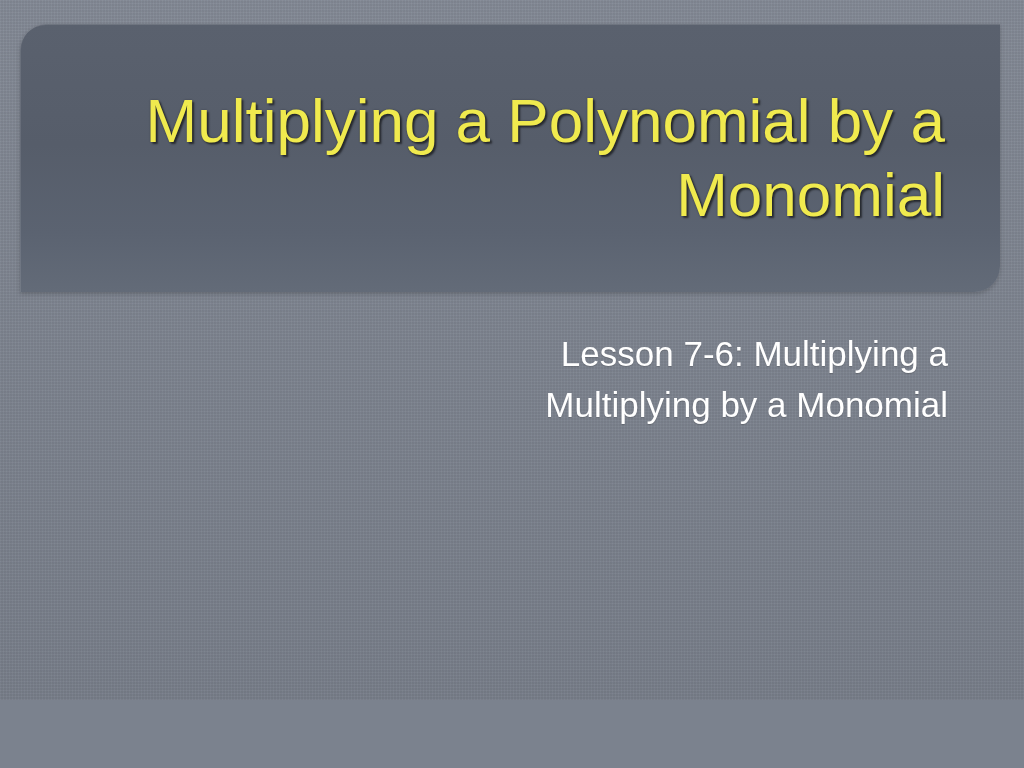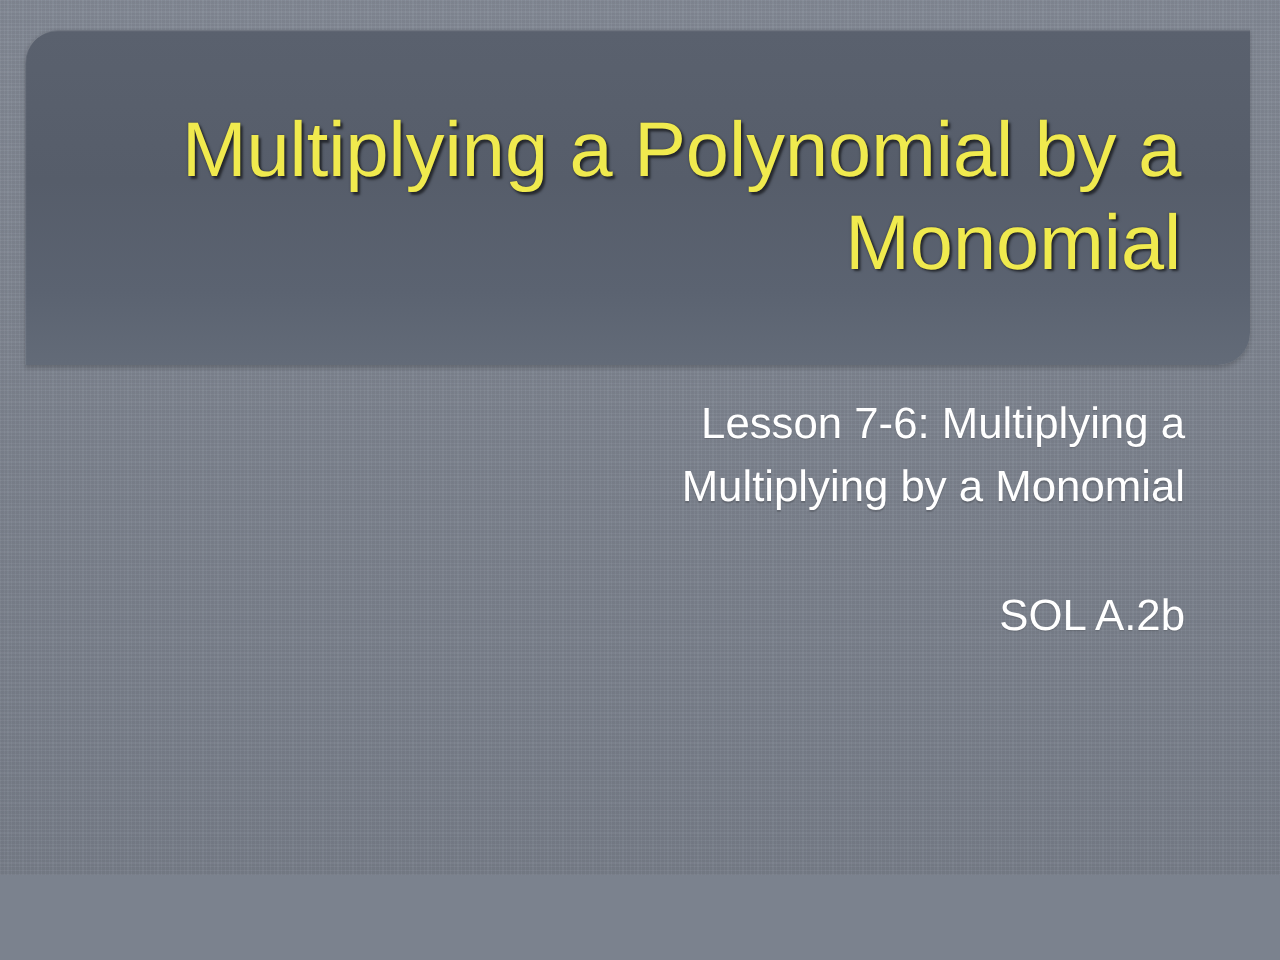--- a/index.html
+++ b/index.html
@@ -59,21 +59,21 @@
     text-shadow:
       2px 2px 2px rgba(0,0,0,0.55),
       0 0 2px rgba(0,0,0,0.35);
     white-space: normal;
   }
 
   
   #body-block {
     position: absolute;
     left: 200px;
-    top: 313px;
+    top: 328px;
     width: 748px;
     text-align: right;
   }
 
   .body-line {
     margin: 0;
     font-size: 35px;
     line-height: 51px;
     color: #ffffff;
     font-weight: normal;
@@ -90,16 +90,15 @@
 <div id="slide">
 
   <div id="title-box">
     <h1 id="title-text">Multiplying a Polynomial by a Monomial</h1>
   </div>
 
   <div id="body-block">
     <p class="body-line">Lesson 7-6: Multiplying a</p>
     <p class="body-line">Multiplying by a Monomial</p>
     <div id="body-gap"></div>
-    <p class="body-line">SOL A.2b</p>
   </div>
 
 </div>
 
 </body></html>

